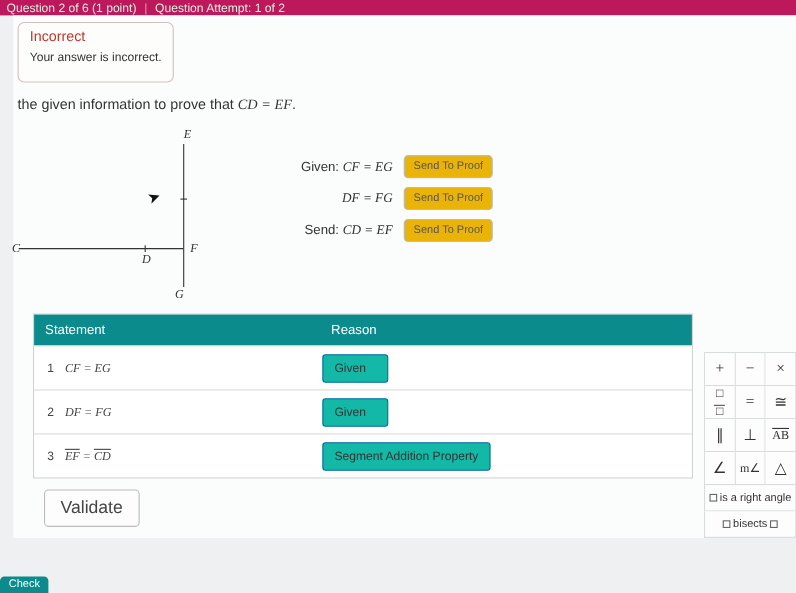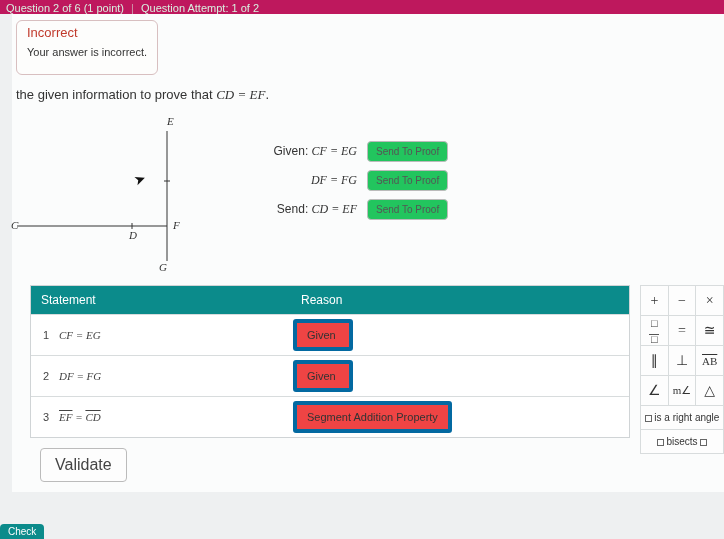--- a/index.html
+++ b/index.html
@@ -44,41 +44,41 @@
   .mid-row { display: flex; align-items: flex-start; }
   .diagram { width: 200px; height: 170px; position: relative; margin-left: -5px; }
   .diagram svg { overflow: visible; }
   .diagram text { font-family: 'Times New Roman', serif; font-style: italic; font-size: 11px; fill: #333; }
   .given-col { padding-top: 30px; }
   .given-line { display: flex; align-items: center; margin-bottom: 8px; }
   .given-label { width: 160px; text-align: right; font-size: 12px; color: #333; padding-right: 10px; }
   .given-label .m { font-style: italic; font-family: 'Times New Roman', serif; }
   .send-btn {
     border: 1px solid #bbb;
-    background: #22c55e;
+    background: #eab308;
     border-radius: 4px;
     font-size: 10px;
     color: #555;
     padding: 4px 8px;
     cursor: pointer;
   }
-  .proof-area { display: flex; align-items: flex-start; margin-top: 4px; }
+  .proof-area { display: flex; align-items: flex-end; margin-top: 4px; }
   .proof-table { width: 600px; margin-left: 18px; background: #fff; border: 1px solid #d0d4d6; }
   .pt-head { display: flex; background: #0b8b8b; color: #fff; font-size: 12px; }
   .pt-head div { padding: 7px 10px; }
   .pt-stmt { width: 260px; }
   .pt-reason { flex: 1; }
   .pt-row { display: flex; border-top: 1px solid #d8dcdd; align-items: center; min-height: 40px; }
   .pt-row .num { width: 22px; text-align: right; font-size: 11px; color: #444; padding-right: 4px; }
   .pt-row .stmt { width: 234px; font-size: 11px; font-style: italic; font-family: 'Times New Roman', serif; color: #444; padding-left: 6px; }
   .pt-row .reason-cell { flex: 1; padding: 4px 6px; }
   .reason-box {
-    border: 4px solid #0369a1;
+    border: 1px solid #0369a1;
     border-radius: 3px;
-    background: #ef4444;
+    background: #14b8a6;
     padding: 6px 10px;
     font-size: 11px;
     color: #333;
     display: inline-block;
     min-width: 60px;
   }
   .validate-row { padding: 10px 0 10px 28px; }
   .validate-btn {
     border: 1px solid #bbb;
     background: #fdfdfd;

